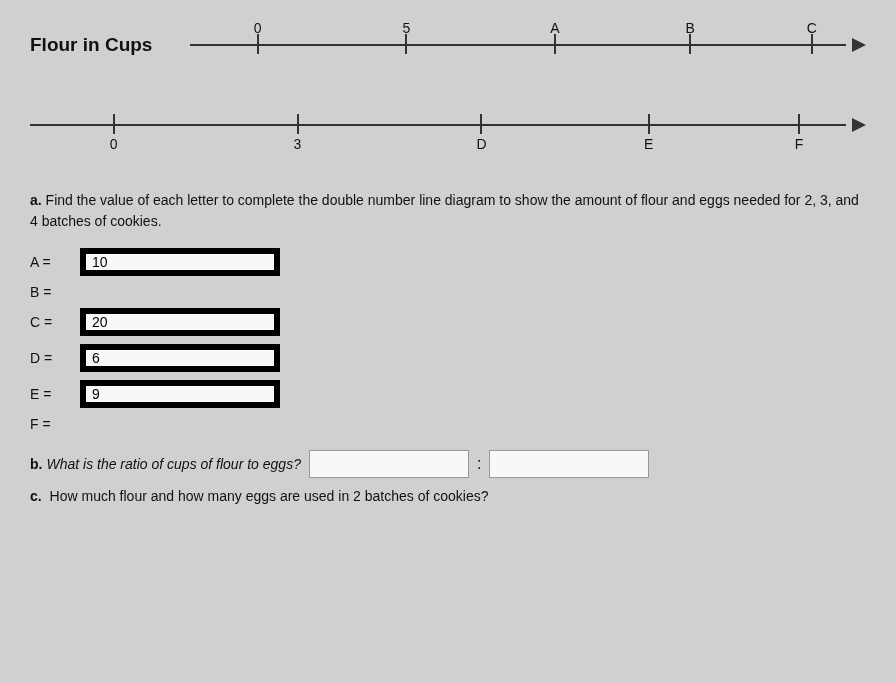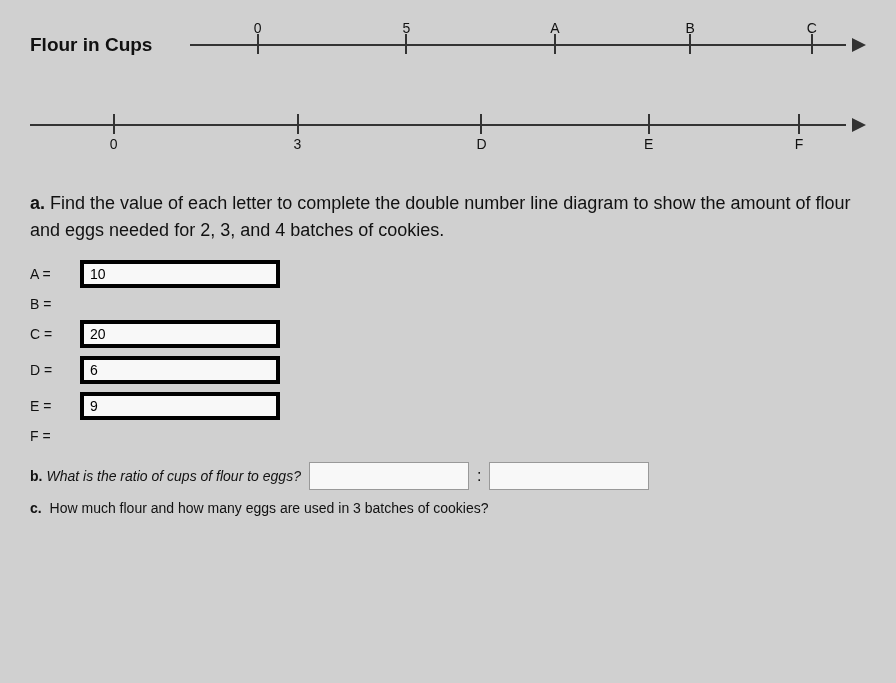--- a/index.html
+++ b/index.html
@@ -77,40 +77,40 @@
       font-size: 14px;
       font-weight: normal;
     }
 
     
     .question-section {
       margin-top: 10px;
     }
 
     .question-a {
-      font-size: 18px;
+      font-size: 14px;
       line-height: 1.5;
       margin-bottom: 16px;
     }
 
     .input-row {
       display: flex;
       align-items: center;
       margin-bottom: 8px;
     }
 
     .input-label {
       width: 50px;
       font-size: 14px;
     }
 
     .answer-input {
       width: 200px;
       height: 28px;
-      border: 4px solid #000000;
+      border: 6px solid #000000;
       background: #f8f8f8;
       padding: 2px 6px;
       font-size: 14px;
     }
 
     .question-b {
       display: flex;
       align-items: center;
       margin-top: 18px;
       margin-bottom: 10px;
@@ -217,15 +217,15 @@
   <div class="question-b">
     <span class="bold-label">b.</span>
     <span class="question-b-text" style="margin-left:4px;font-style:italic;">What is the ratio of cups of flour to eggs?</span>
     <input class="ratio-input" type="text" value="" style="">
     <span class="colon">:</span>
     <input class="ratio-input" type="text" value="" style="">
   </div>
 
   <div class="question-c">
     <span class="bold-label">c.</span>
-    <span style="margin-left:4px;">How much flour and how many eggs are used in 3 batches of cookies?</span>
+    <span style="margin-left:4px;">How much flour and how many eggs are used in 2 batches of cookies?</span>
   </div>
 </div>
 
 </body></html>

